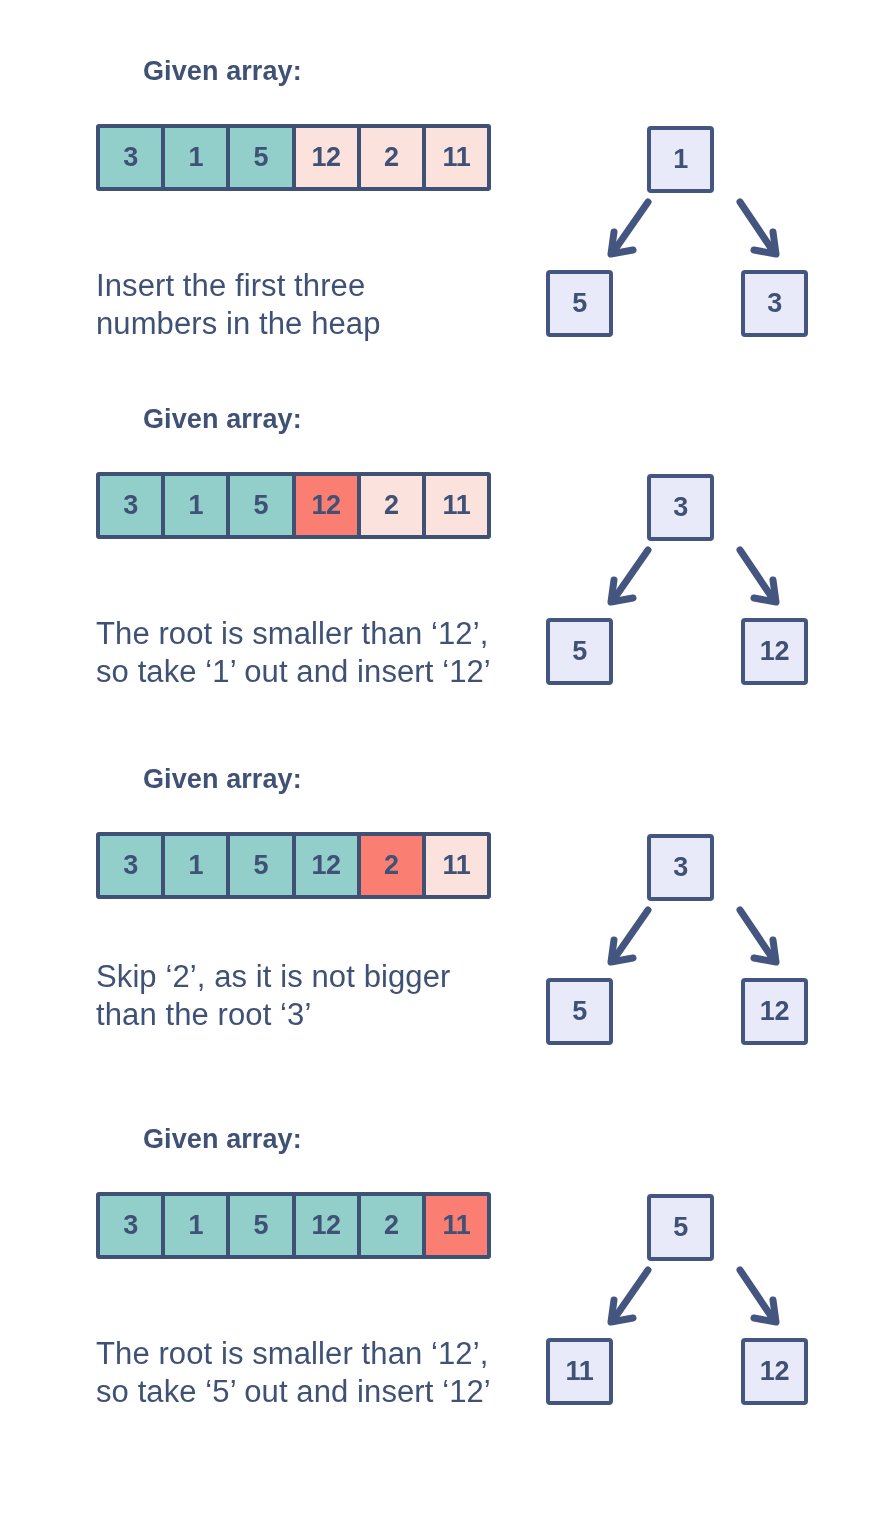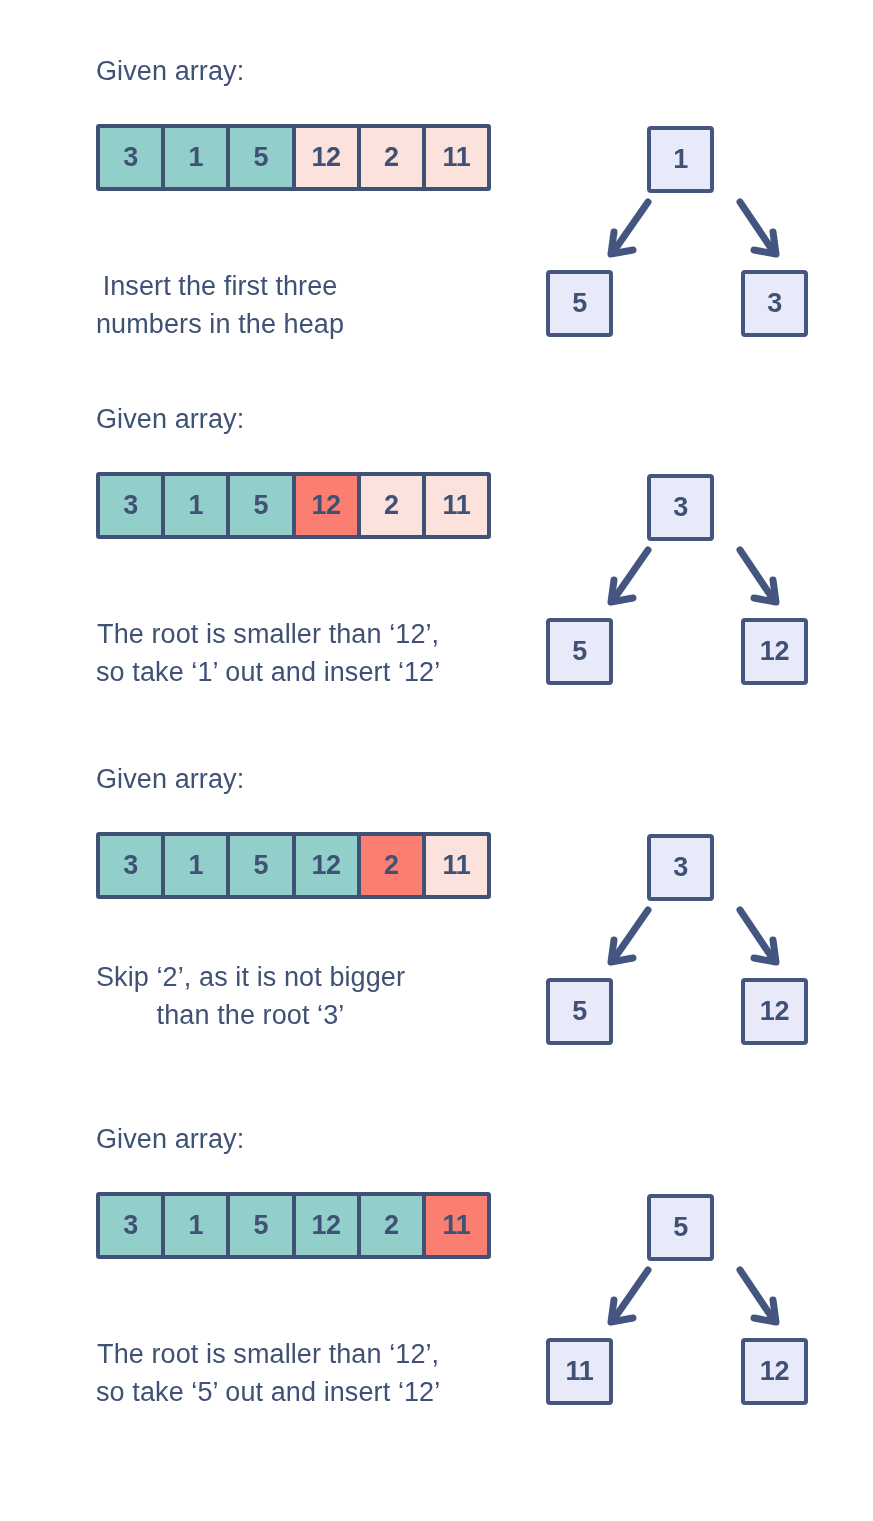--- a/index.html
+++ b/index.html
@@ -23,25 +23,26 @@
 
   
   .step {
     position: absolute;
     left: 0;
     width: 873px;
   }
 
   .given-label {
     font-size: 27px;
-    font-weight: 400;
+    font-weight: 700;
     color: #3f5175;
     letter-spacing: 0.1px;
     line-height: 1;
     white-space: nowrap;
+    margin-left: 47px;
   }
 
   
   .array {
     position: absolute;
     left: 96px;
     display: flex;
     border: 4px solid #3f5175;
     border-radius: 3px;
     box-sizing: border-box;
@@ -65,27 +66,26 @@
   }
   .cell:last-child { border-right: 0; }
   .cell.teal  { background: #92cfca; }
   .cell.pink  { background: #fbe2dc; }
   .cell.red   { background: #fa7e72; }
 
   
   .caption {
     position: absolute;
     left: 96px;
-    font-size: 27px;
+    font-size: 31px;
     font-weight: 400;
     color: #3f5175;
     line-height: 38px;
     letter-spacing: 0.1px;
     white-space: pre-line;
-    text-align: center;
   }
 
   
   .tree {
     position: absolute;
     width: 330px;
     height: 240px;
   }
   .node {
     position: absolute;

